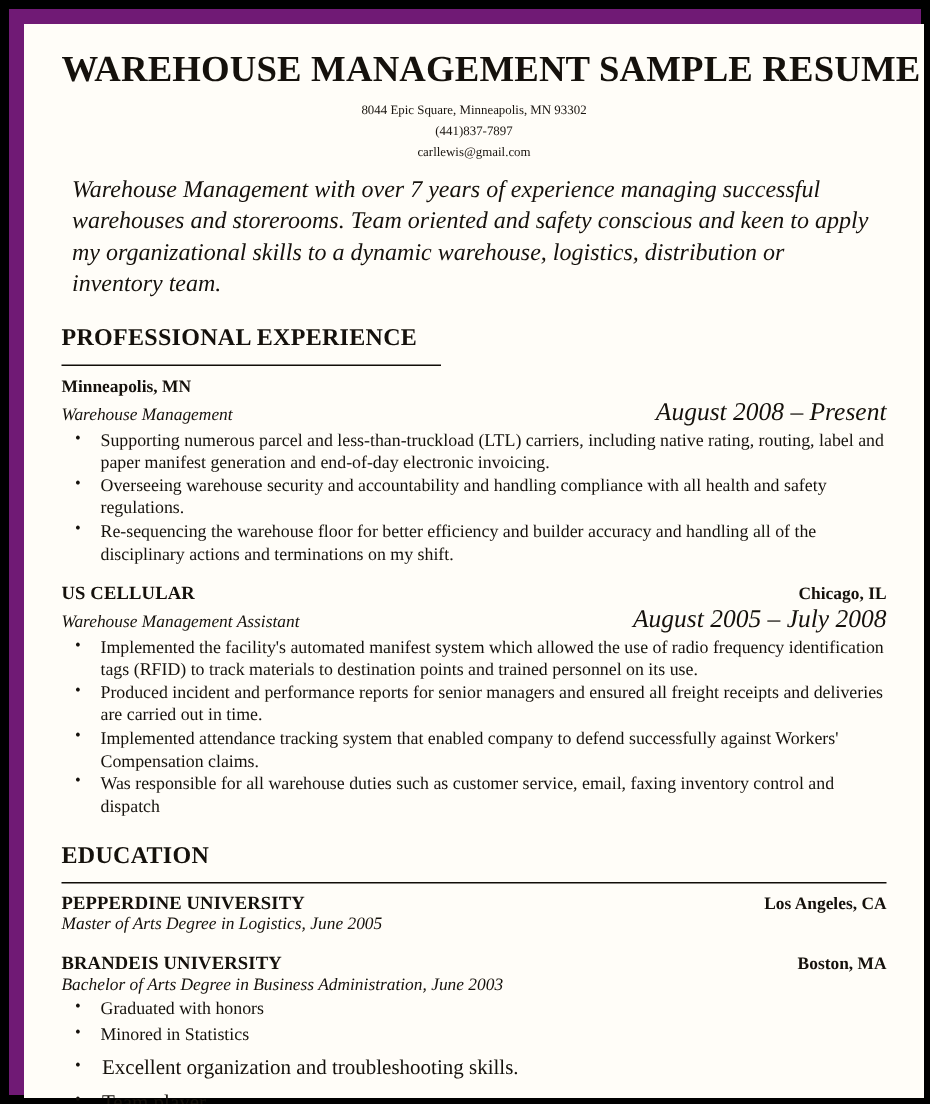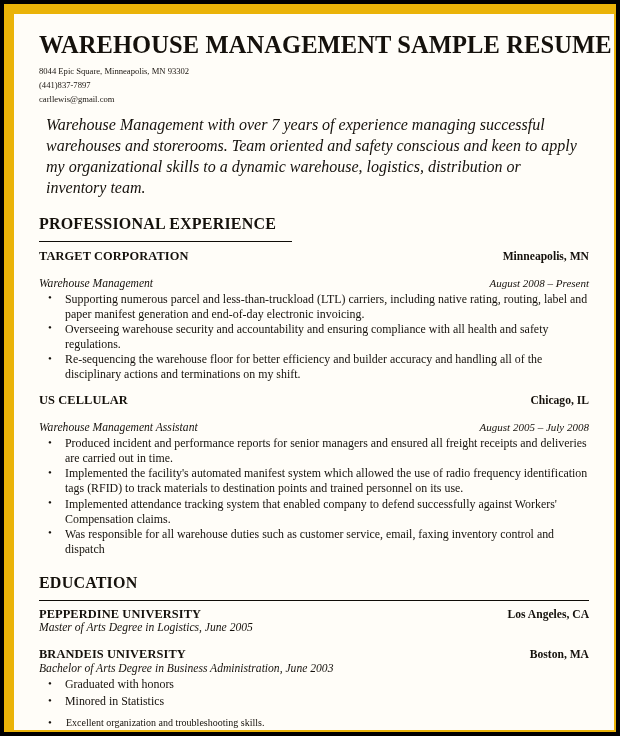--- a/index.html
+++ b/index.html
@@ -12,22 +12,22 @@
     background: #e8bc3c;
     font-family: "Liberation Serif", "DejaVu Serif", serif;
     overflow: hidden;
   }
   .page-frame {
     position: absolute;
     left: 0; top: 0;
     width: 620px;
     height: 736px;
     box-sizing: border-box;
-    border: 4px solid #000000;
-    background: #eab308;
+    border: 6px solid #000000;
+    background: #701a75;
   }
   .page-inner {
     position: absolute;
     left: 10px; top: 10px;
     width: 600px;
     height: 716px;
     box-sizing: border-box;
     background: #fffdf8;
     padding: 0;
   }
@@ -43,20 +43,21 @@
   .resume-title {
     text-align: center;
     font-size: 24.5px;
     font-weight: bold;
     letter-spacing: 0.1px;
     line-height: 1.05;
     margin: 0 0 7px 0;
     white-space: nowrap;
   }
   .contact-block {
+    text-align: center;
     font-size: 8.6px;
     line-height: 1.62;
     color: #1a1510;
     margin-bottom: 5px;
   }
   .summary {
     margin-top: 9px;
     text-align: left;
     font-style: italic;
     font-size: 16px;
@@ -106,23 +107,22 @@
     font-weight: bold;
     font-size: 11.6px;
     white-space: nowrap;
   }
   .entry-role {
     font-style: italic;
     font-size: 11.6px;
   }
   .entry-dates {
     font-style: italic;
-    font-size: 11px;
+    font-size: 17px;
     white-space: nowrap;
-    margin-top: 13px;
   }
 
   
   ul.bullets {
     list-style: none;
     margin: 1px 0 0 0;
     padding: 0;
   }
   ul.bullets > li {
     position: relative;
@@ -133,21 +133,21 @@
   }
   ul.bullets > li::before {
     content: "\2022";
     position: absolute;
     left: 9px;
     top: -0.5px;
     font-size: 11px;
   }
   ul.bullets.edu > li { margin-top: 2px; }
   ul.bullets.skills > li {
-    font-size: 10px;
+    font-size: 14px;
     line-height: 1.3;
     margin-top: 5px;
     padding-left: 27px;
   }
   ul.bullets.skills { margin-top: 6px; }
   .edu-entry { margin-top: 6px; font-family: Liberation Serif, serif; }
   .edu-entry.second { margin-top: 13px; }
 </style>
 </head>
 <body>
@@ -165,47 +165,46 @@
       </div>
 
       <div class="summary">Warehouse Management with over 7 years of experience managing successful warehouses and storerooms. Team oriented and safety conscious and keen to apply my organizational skills to a dynamic warehouse, logistics, distribution or inventory team.</div>
 
       <div class="sec-professional">
         <div class="section-head fit">PROFESSIONAL EXPERIENCE</div>
 
         
         <div class="entry">
           <div class="entry-row">
-            <span class="entry-org">TARGET CORPORATION</span>
             <span class="entry-loc">Minneapolis, MN</span>
           </div>
           <div class="entry-row">
             <span class="entry-role">Warehouse Management</span>
             <span class="entry-dates">August 2008 – Present</span>
           </div>
           <ul class="bullets">
             <li>Supporting numerous parcel and less-than-truckload (LTL) carriers, including native rating, routing, label and paper manifest generation and end-of-day electronic invoicing.</li>
-            <li>Overseeing warehouse security and accountability and ensuring compliance with all health and safety regulations.</li>
+            <li>Overseeing warehouse security and accountability and handling compliance with all health and safety regulations.</li>
             <li>Re-sequencing the warehouse floor for better efficiency and builder accuracy and handling all of the disciplinary actions and terminations on my shift.</li>
           </ul>
         </div>
 
         
         <div class="entry" style="margin-top:11px;">
           <div class="entry-row">
             <span class="entry-org">US CELLULAR</span>
             <span class="entry-loc">Chicago, IL</span>
           </div>
           <div class="entry-row">
             <span class="entry-role">Warehouse Management Assistant</span>
             <span class="entry-dates">August 2005 – July 2008</span>
           </div>
           <ul class="bullets">
+            <li>Implemented the facility's automated manifest system which allowed the use of radio frequency identification tags (RFID) to track materials to destination points and trained personnel on its use.</li>
             <li>Produced incident and performance reports for senior managers and ensured all freight receipts and deliveries are carried out in time.</li>
-            <li>Implemented the facility's automated manifest system which allowed the use of radio frequency identification tags (RFID) to track materials to destination points and trained personnel on its use.</li>
             <li>Implemented attendance tracking system that enabled company to defend successfully against Workers' Compensation claims.</li>
             <li>Was responsible for all warehouse duties such as customer service, email, faxing inventory control and dispatch</li>
           </ul>
         </div>
       </div>
 
       <div class="sec-education">
         <div class="section-head full">EDUCATION</div>
 
         <div class="edu-entry">

